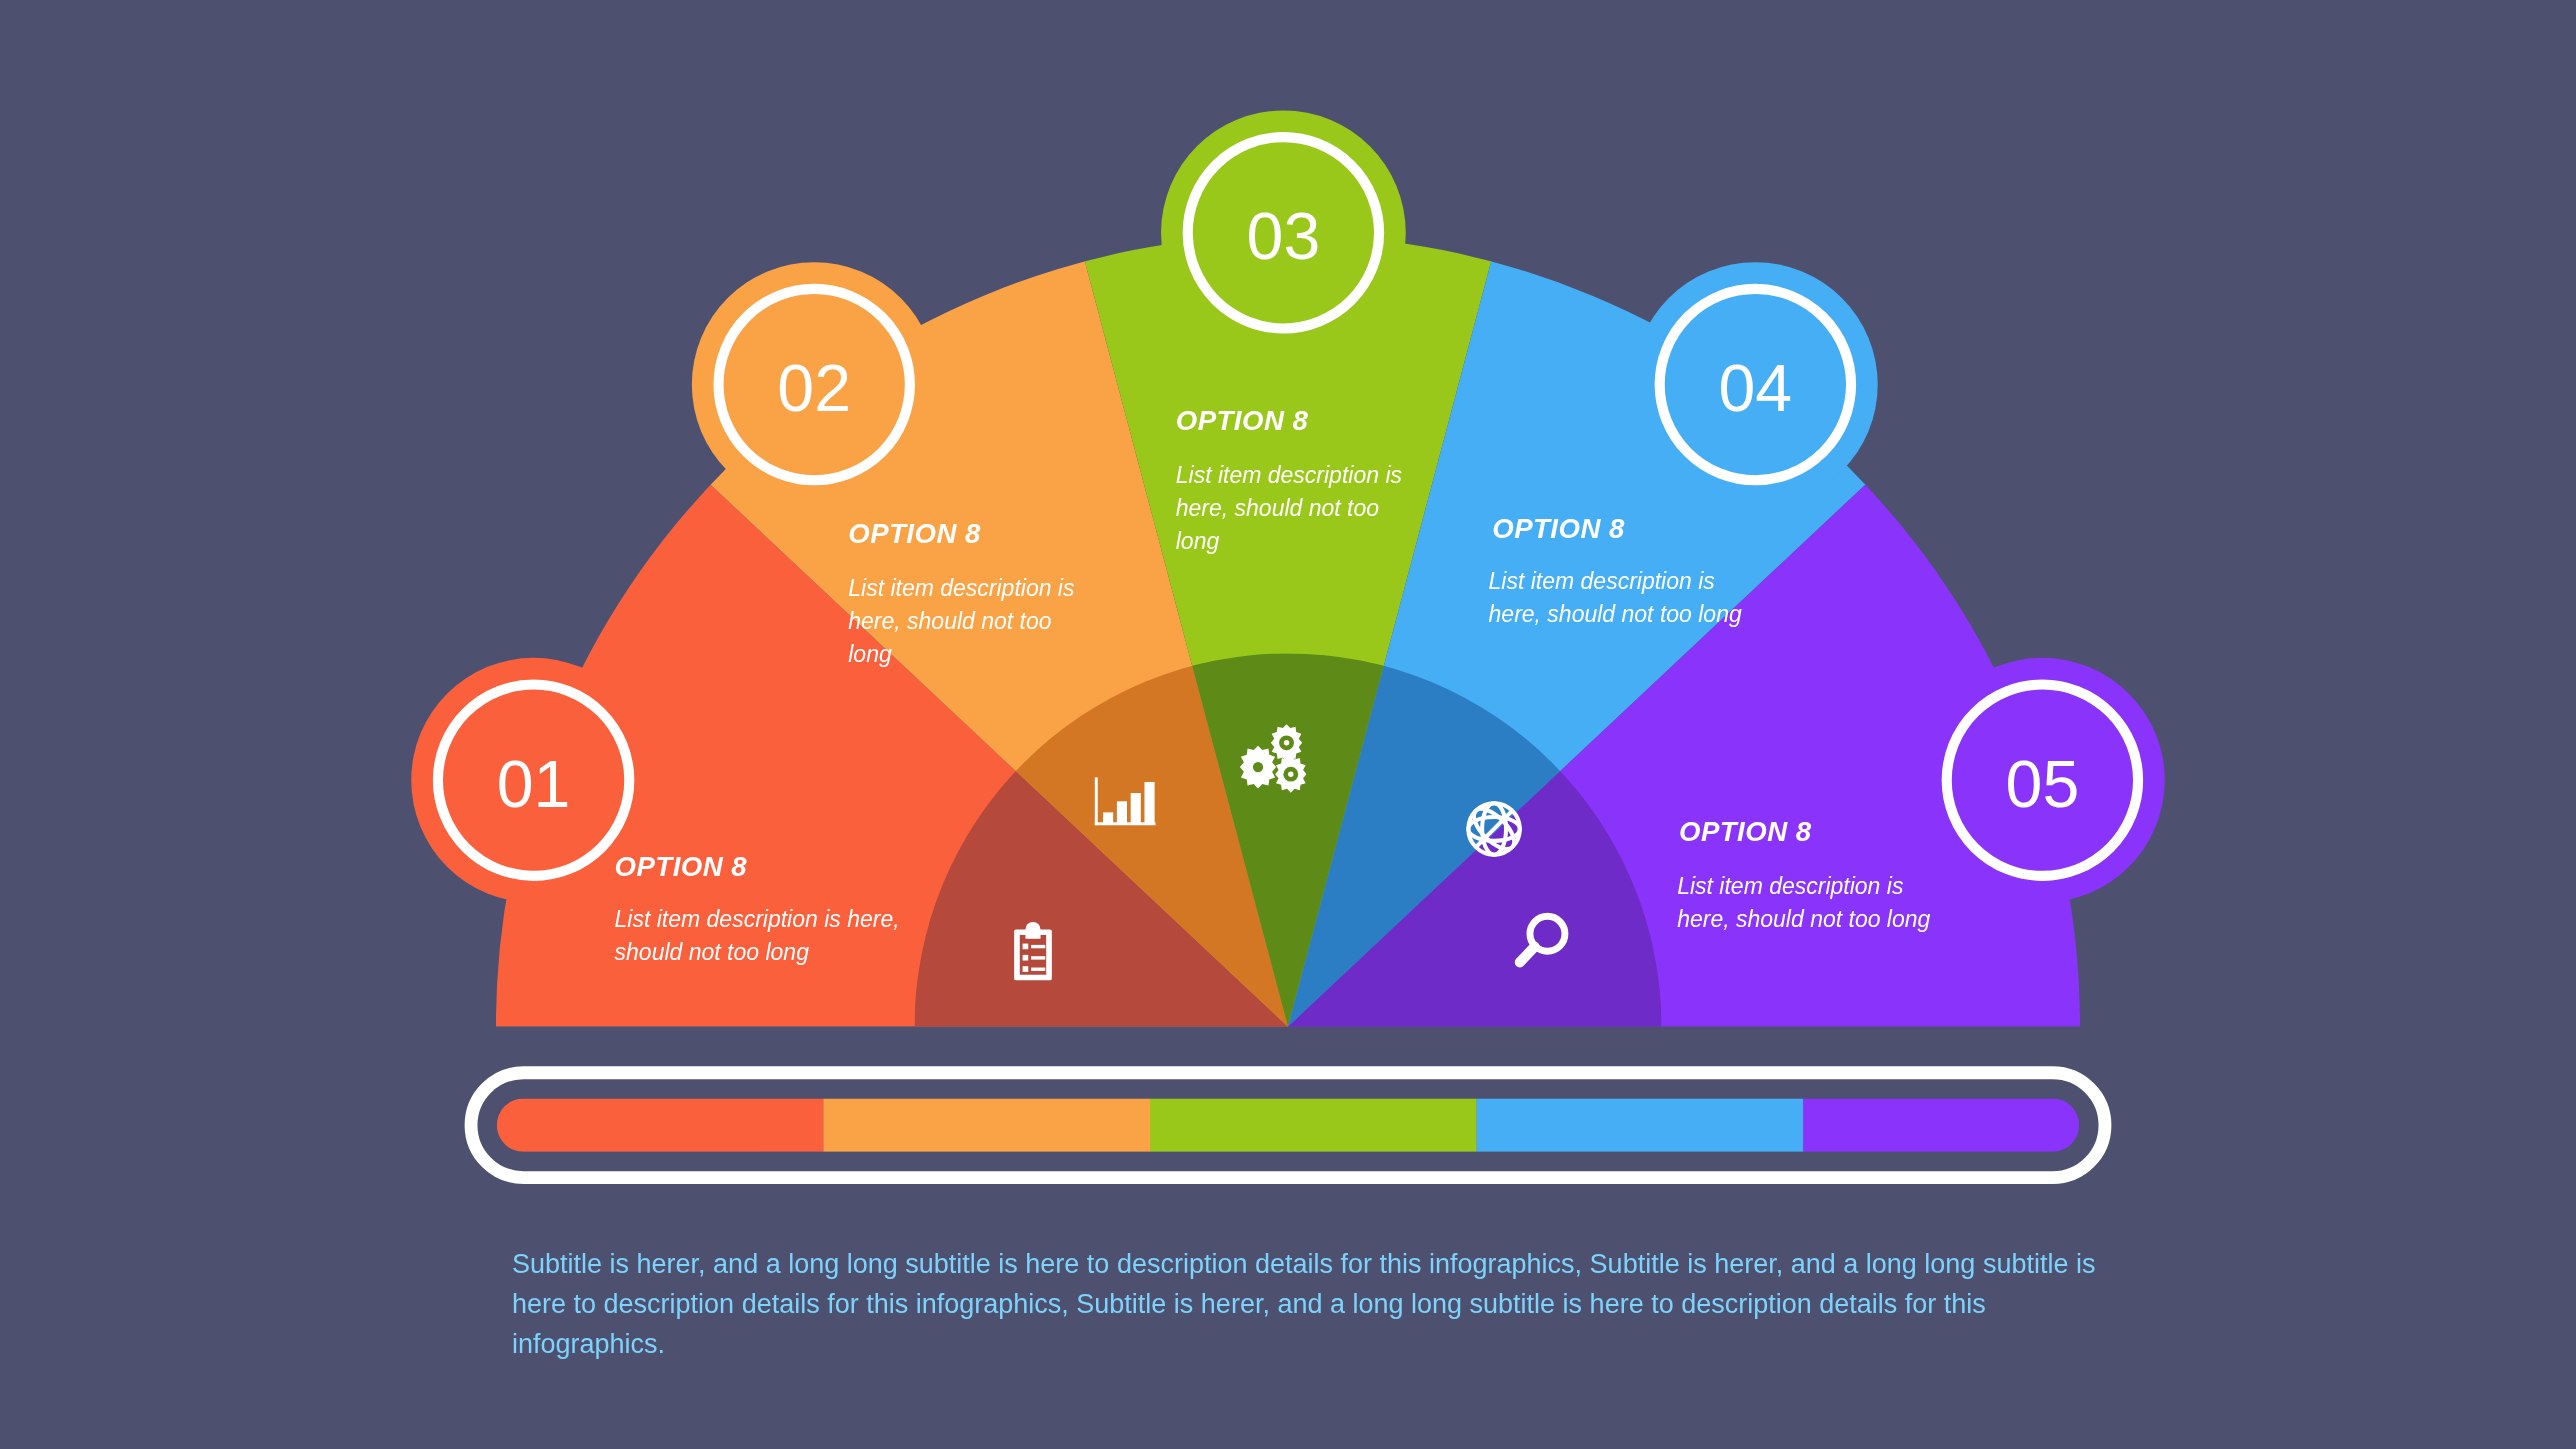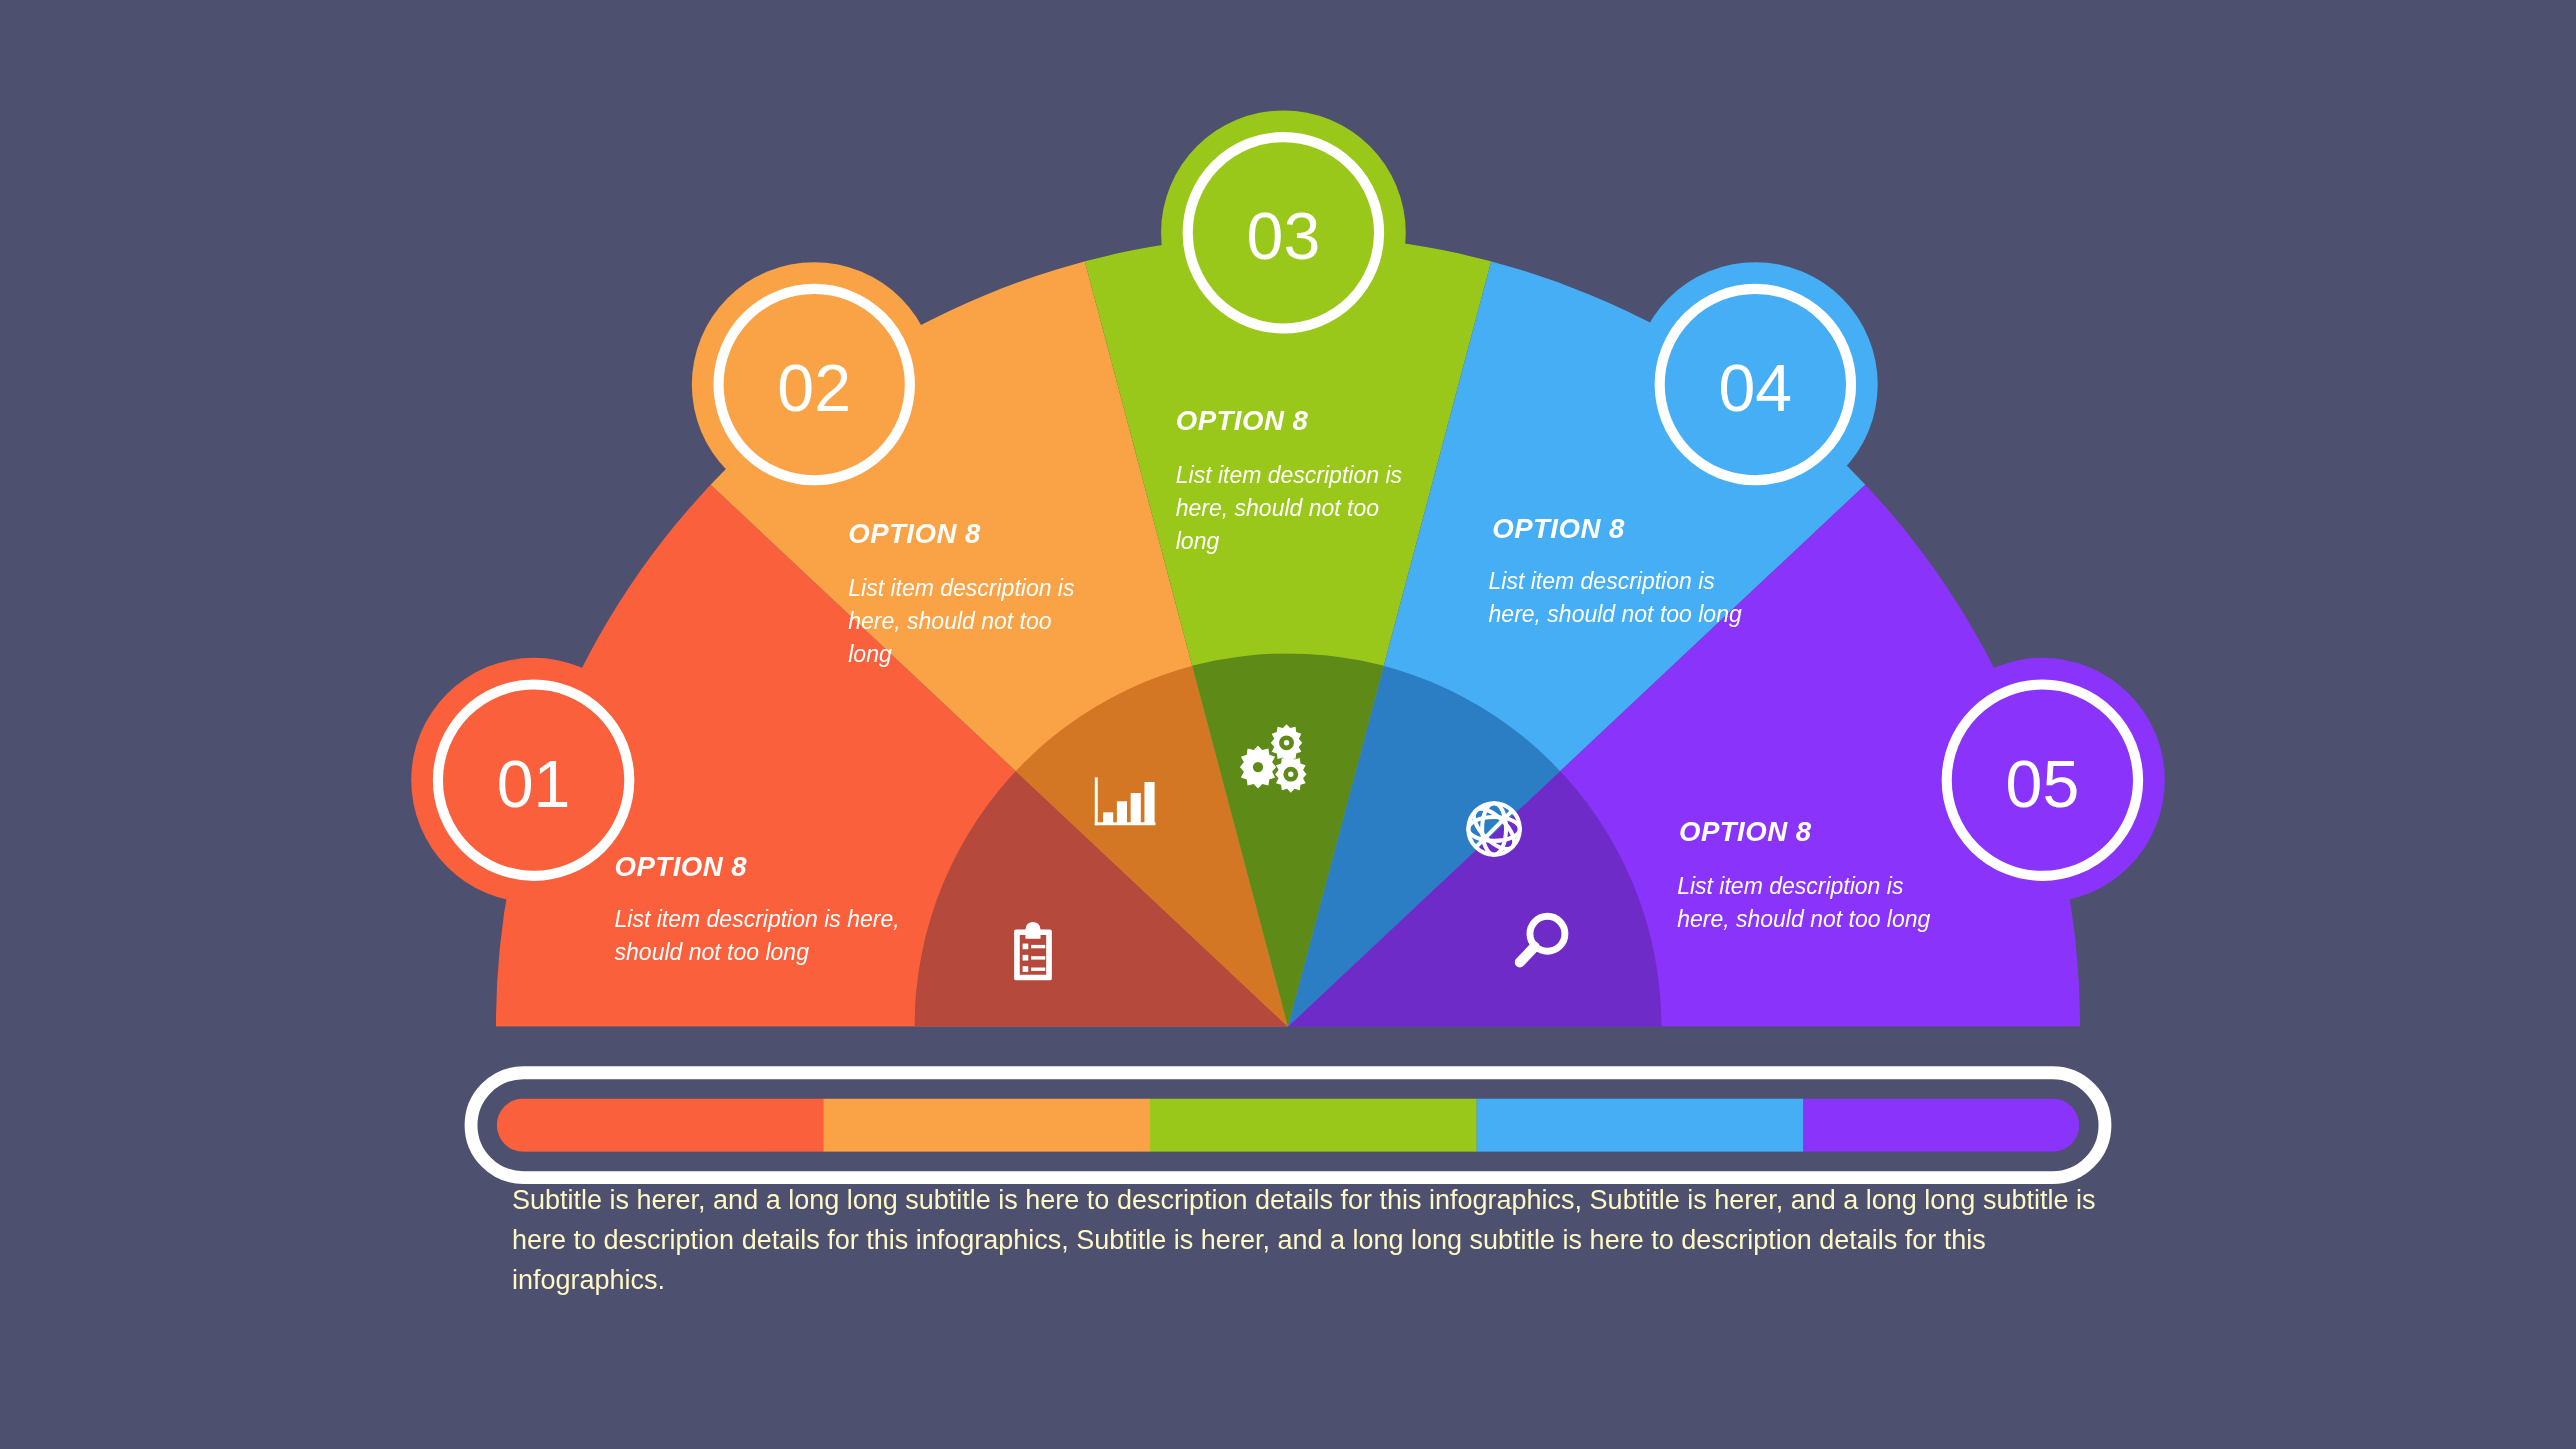--- a/index.html
+++ b/index.html
@@ -24,22 +24,22 @@
     font-style:italic;font-weight:normal;
     font-size:25px;fill:#ffffff;
   }
   .badge-num{
     font-family:"Liberation Sans",sans-serif;
     font-size:72px;fill:#ffffff;font-weight:normal;
     text-anchor:middle;dominant-baseline:central;
   }
   .subtitle{
     position:absolute;
-    left:512px;top:1180px;width:1601px;
-    color:#fef9c3;
+    left:512px;top:1244px;width:1601px;
+    color:#7dd3fc;
     font-size:27px;
     line-height:40px;
     font-family:"Liberation Sans",sans-serif;
   }
 </style>
 </head>
 <body>
 
 <div id="stage">
 

